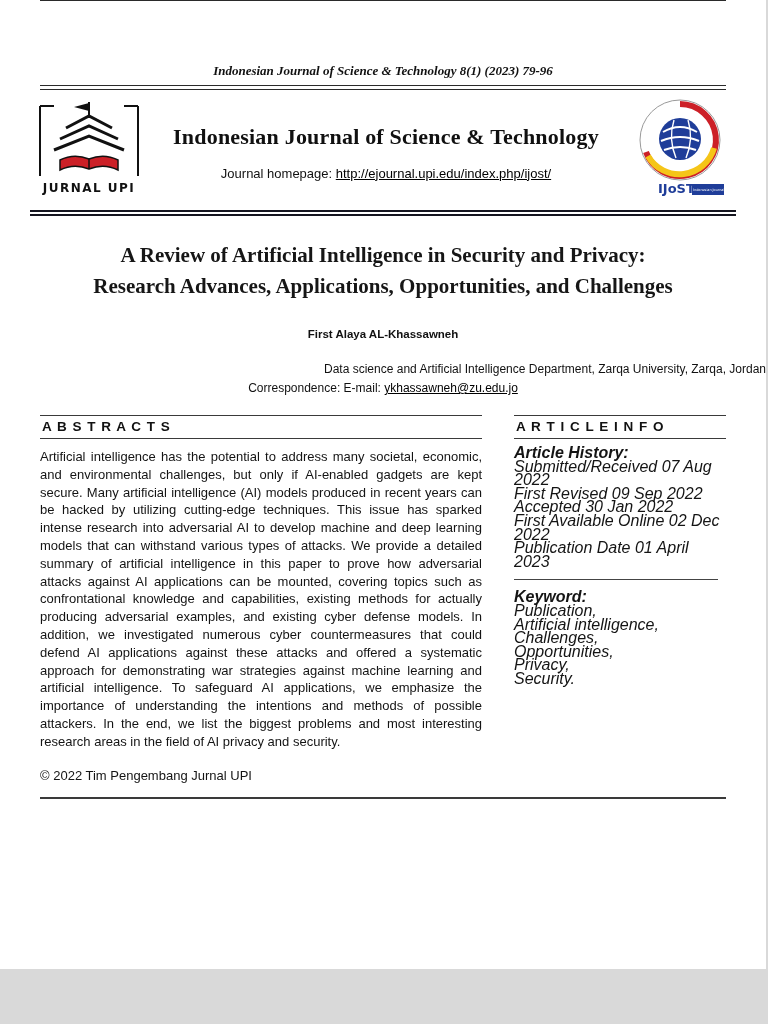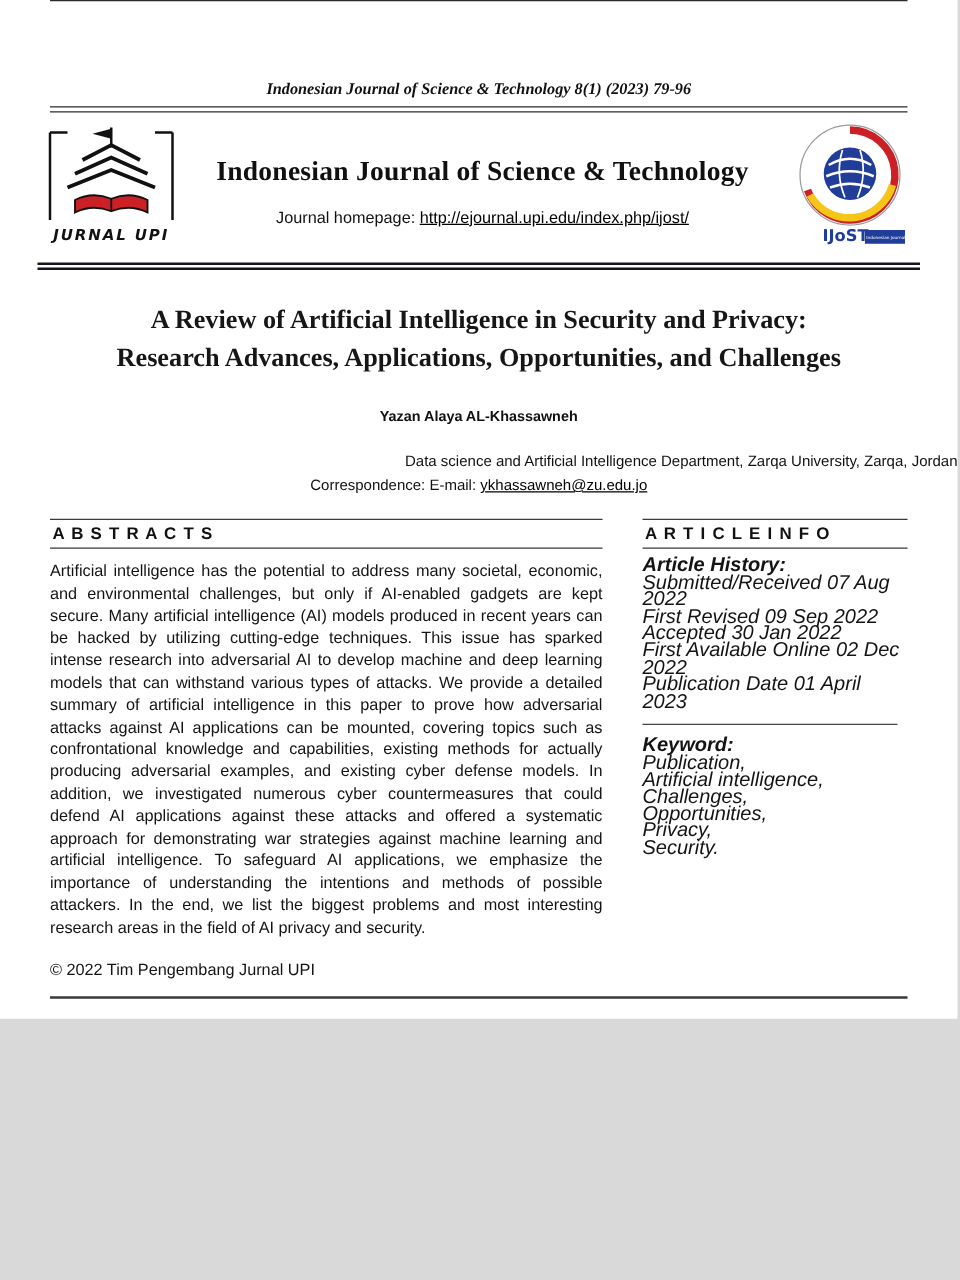--- a/index.html
+++ b/index.html
@@ -1,29 +1,29 @@
 <!DOCTYPE html>
 <html><head>
 <meta charset="utf-8">
 <style>
   * { margin:0; padding:0; box-sizing:border-box; }
   html,body { width:768px; height:1024px; }
   body { background:#d9d9d9; font-family:"Liberation Sans", sans-serif; position:relative; }
-  .page { position:absolute; top:0; left:0; width:766px; height:815px; background:#ffffff; overflow:hidden; }
+  .page { position:absolute; top:0; left:0; width:766px; height:969px; background:#ffffff; overflow:hidden; }
 
   .rule-thin { border-top:1px solid #2a2a2a; margin:0 40px; }
   .rule-double-thin { height:5px; border-top:1px solid #2a2a2a; border-bottom:1px solid #2a2a2a; margin:4px 40px 0 40px; }
   .rule-double-thick { height:6px; border-top:2.5px solid #15151f; border-bottom:2.5px solid #15151f; margin:6px 30px 0 30px; }
   .rule-bottom { border-top:2px solid #3a3a3a; margin:14px 40px 0 40px; }
 
   .running-head { font-family:"Liberation Serif", serif; font-style:italic; font-weight:600;
     font-size:13px; text-align:center; margin-top:56px; padding:6px 0 2px 0; color:#111; }
 
   .header { display:flex; align-items:center; margin:10px 36px 0 36px; height:104px; }
-  .logo-left { width:106px; flex:0 0 106px;font-style:italic; }
+  .logo-left { width:106px; flex:0 0 106px; }
   .logo-right { width:100px; flex:0 0 100px; }
   .header-center { flex:1; text-align:center; padding:0 6px; }
   .journal-title { font-family:"Liberation Serif", serif; font-weight:700; font-size:22px; color:#101010; letter-spacing:0.2px; }
   .homepage { font-size:13px; margin-top:16px; color:#111; }
   a.link { color:#000000; text-decoration:underline; cursor:pointer; }
 
   .title { font-family:"Liberation Serif", serif; font-weight:600; font-size:21px; line-height:31px;
     text-align:center; color:#161616; max-width:600px; margin:24px auto 0 auto; }
 
   .author { text-align:center; font-size:11.5px; font-weight:600; color:#111; margin-top:26px; }
@@ -91,21 +91,21 @@
         <rect x="62" y="86" width="32" height="11" fill="#1f3d99"></rect>
         <text x="63" y="93" font-size="3.4" fill="#ffffff">Indonesian Journal of Science &amp; Technology</text>
       </svg>
     </div>
   </div>
 
   <div class="rule-double-thick"></div>
 
   <h1 class="title">A Review of Artificial Intelligence in Security and Privacy: Research Advances, Applications, Opportunities, and Challenges</h1>
 
-  <div class="author">Yazan Alaya AL-Khassawneh</div>
+  <div class="author">First Alaya AL-Khassawneh</div>
   <div class="affiliation">Data science and Artificial Intelligence Department, Zarqa University, Zarqa, Jordan</div>
   <div class="correspondence"><span>Correspondence: E-mail: </span><a class="link">ykhassawneh@zu.edu.jo</a></div>
 
   <div class="columns">
 
     <div class="left-col">
       <div class="col-heading">A B S T R A C T S</div>
       <p class="abstract-text">Artificial intelligence has the potential to address many societal, economic, and environmental challenges, but only if AI-enabled gadgets are kept secure. Many artificial intelligence (AI) models produced in recent years can be hacked by utilizing cutting-edge techniques. This issue has sparked intense research into adversarial AI to develop machine and deep learning models that can withstand various types of attacks. We provide a detailed summary of artificial intelligence in this paper to prove how adversarial attacks against AI applications can be mounted, covering topics such as confrontational knowledge and capabilities, existing methods for actually producing adversarial examples, and existing cyber defense models. In addition, we investigated numerous cyber countermeasures that could defend AI applications against these attacks and offered a systematic approach for demonstrating war strategies against machine learning and artificial intelligence. To safeguard AI applications, we emphasize the importance of understanding the intentions and methods of possible attackers. In the end, we list the biggest problems and most interesting research areas in the field of AI privacy and security.</p>
       <p class="copyright">© 2022 Tim Pengembang Jurnal UPI</p>
     </div>

